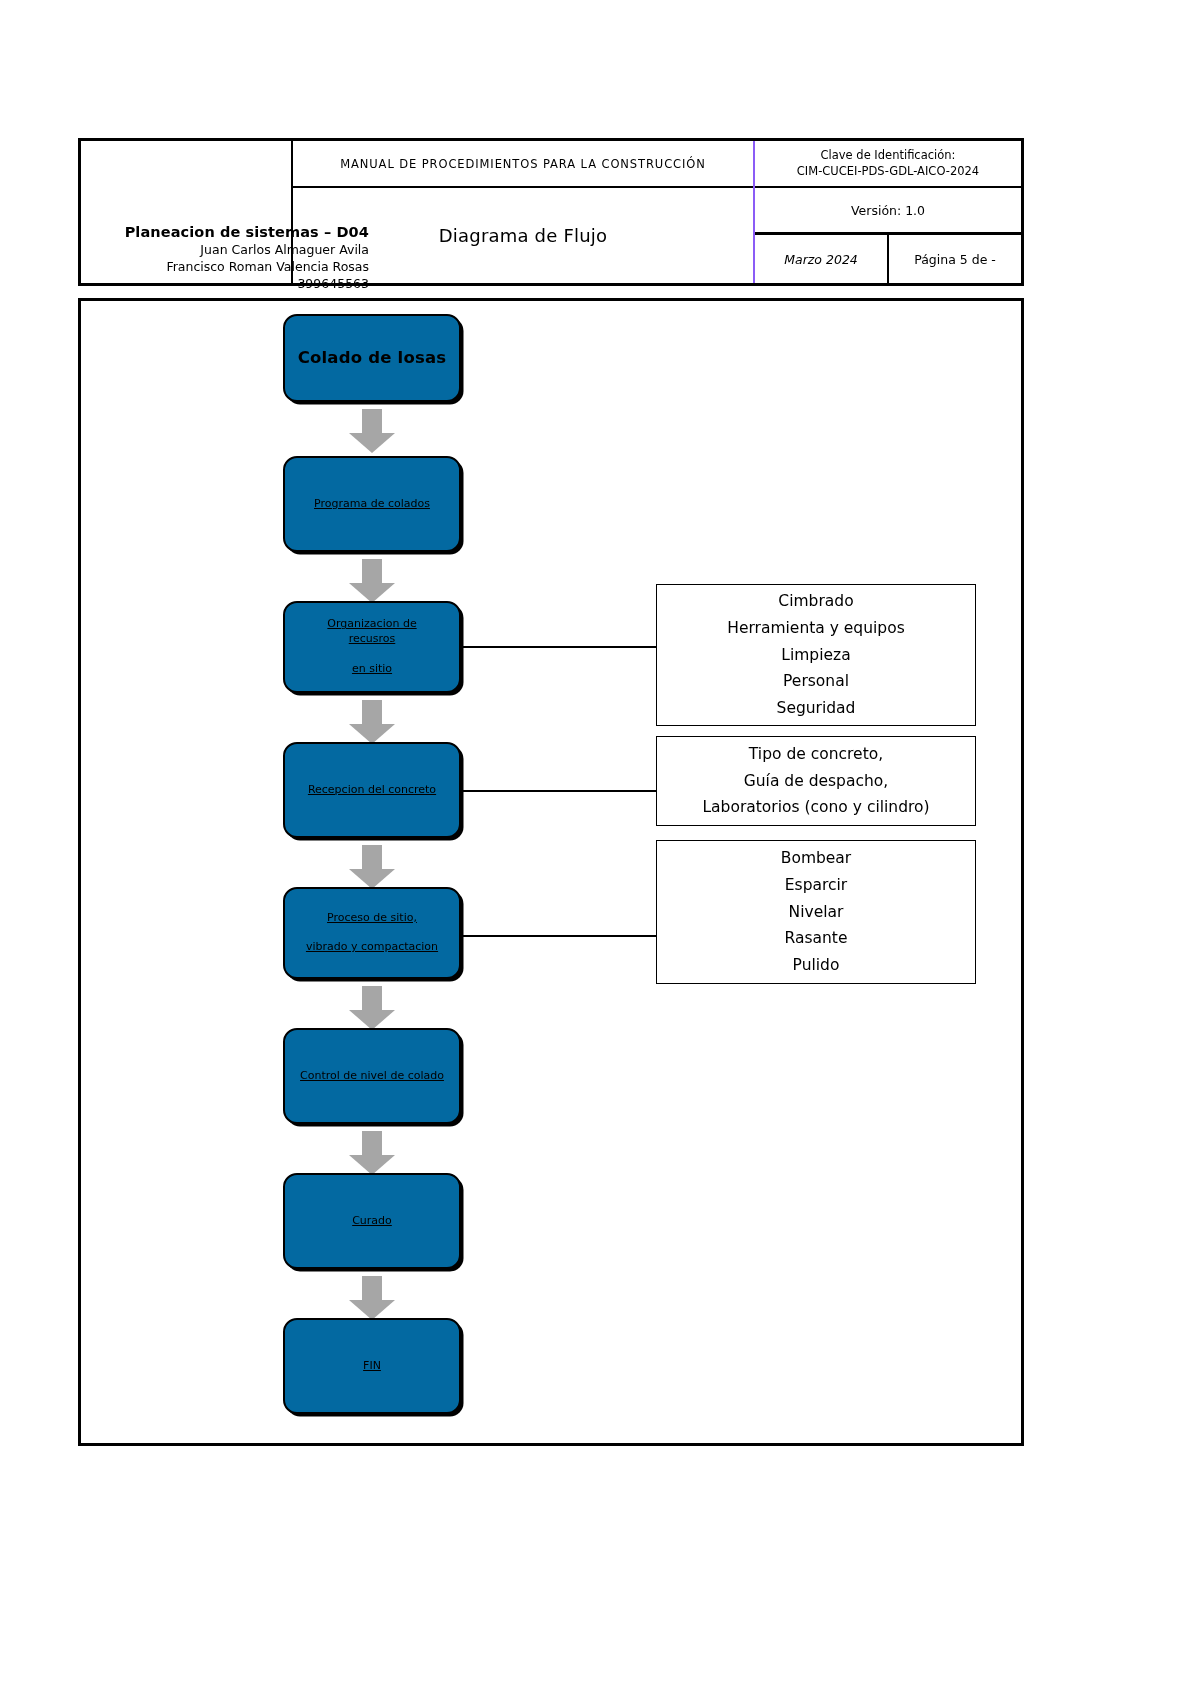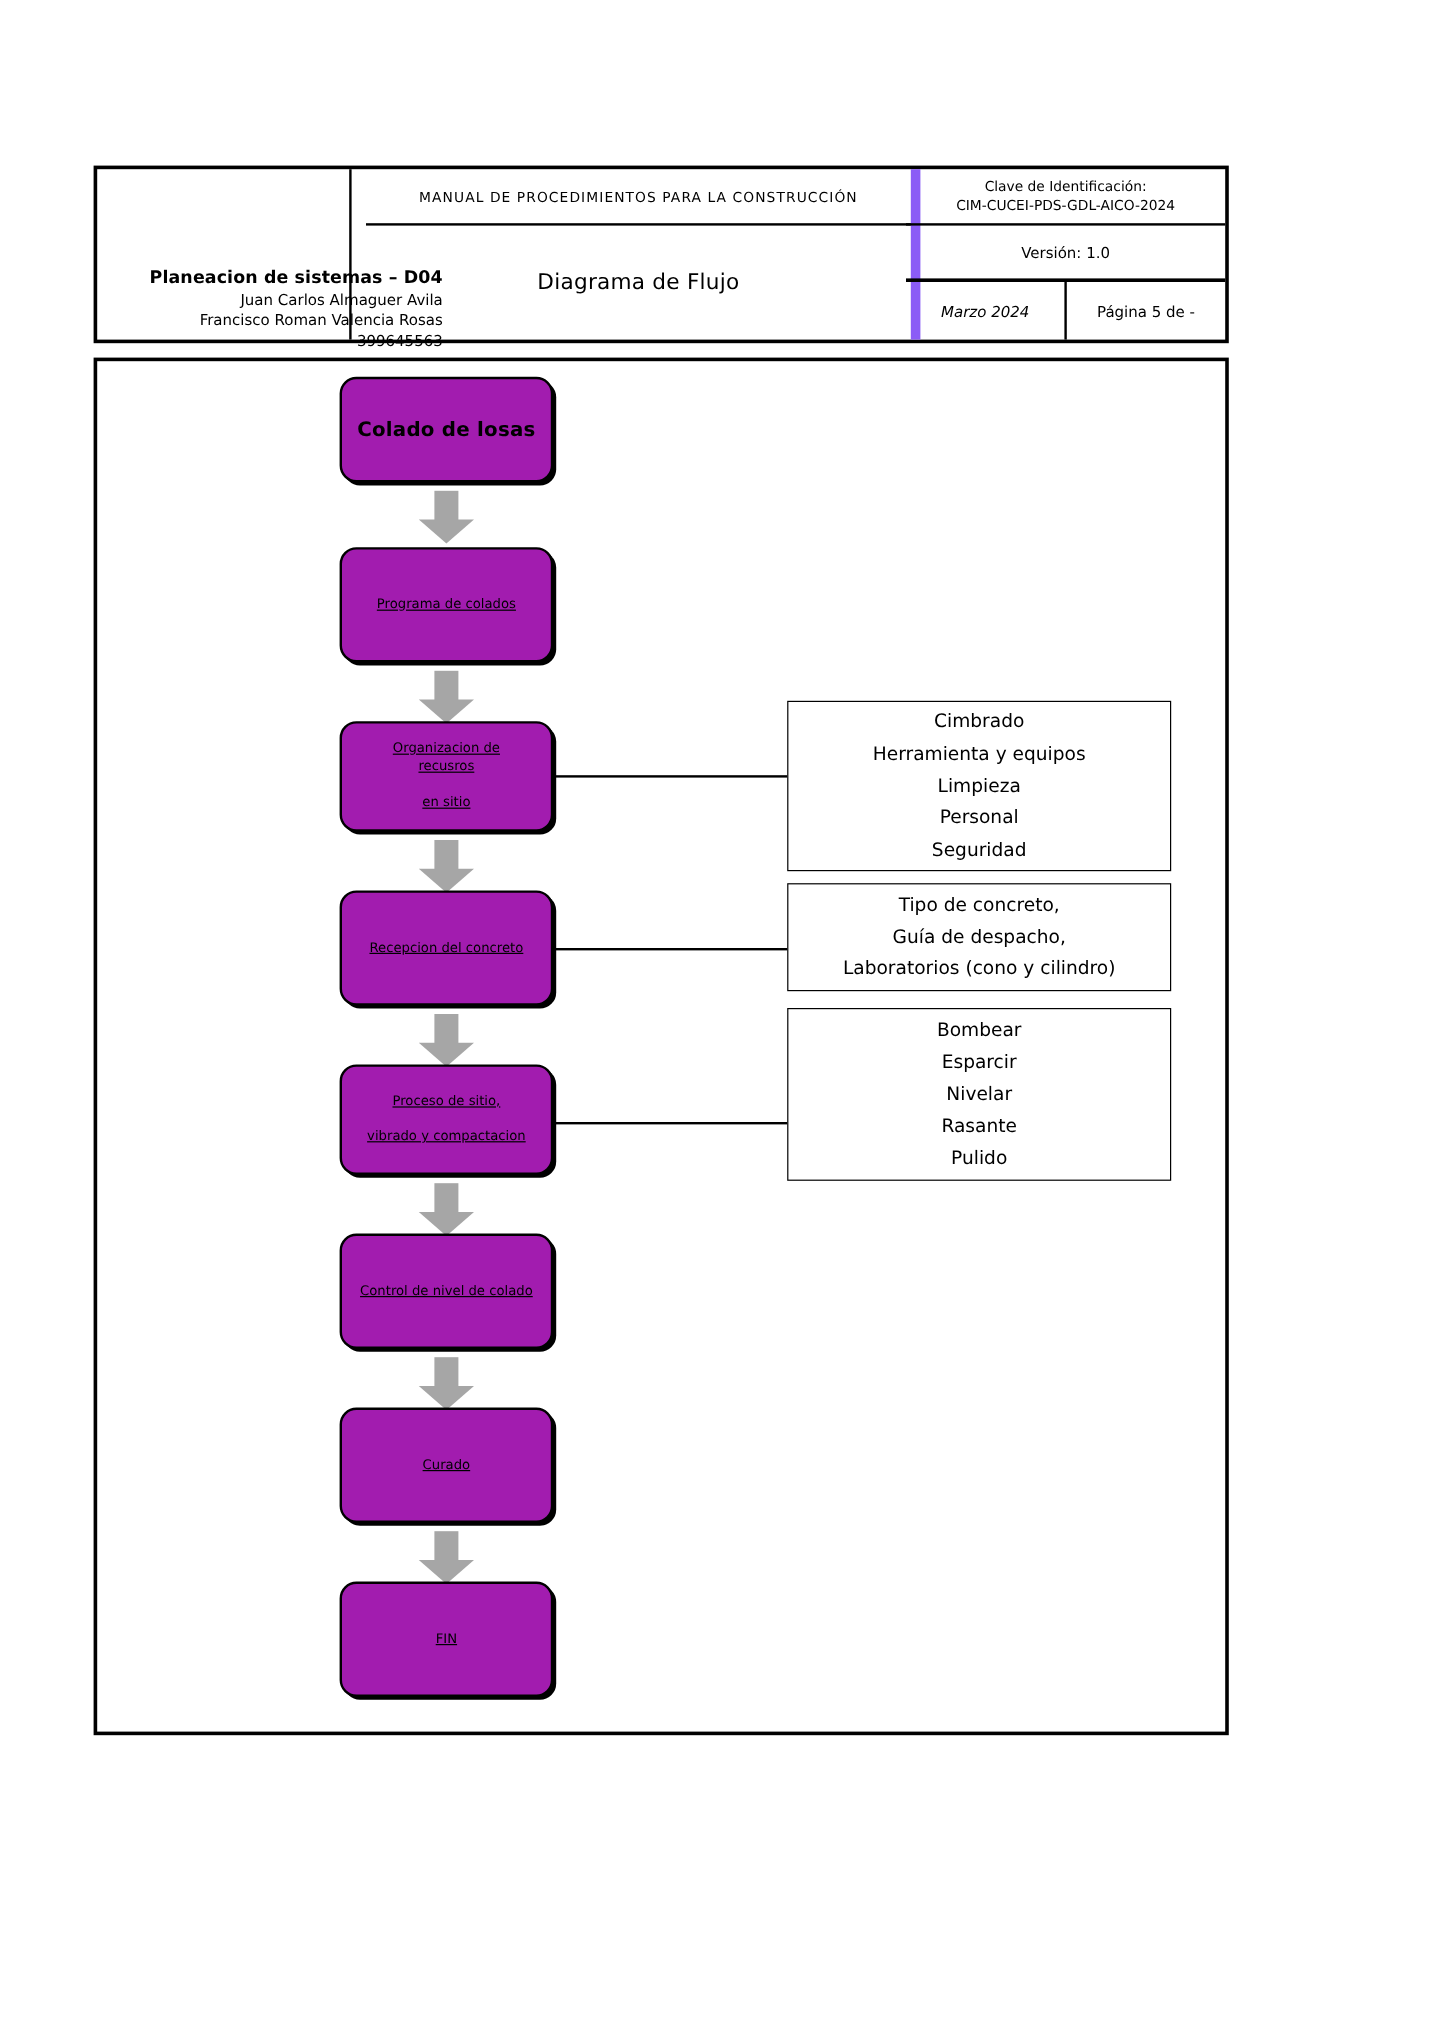--- a/index.html
+++ b/index.html
@@ -6,40 +6,40 @@
   body{width:1200px;height:1696px;font-family:"DejaVu Sans","Liberation Sans",sans-serif;color:#000;}
   #page{position:relative;width:1200px;height:1696px;overflow:hidden;}
 
   
   .hdr{position:absolute;left:78px;top:138px;width:946px;height:148px;border:3px solid #000;box-sizing:border-box;}
   .hdr-col-left{position:absolute;left:0;top:0;width:212px;height:100%;border-right:2px solid #000;box-sizing:border-box;}
   .hdr-left-text{position:absolute;left:-2px;top:54px;width:290px;text-align:right;line-height:1.33;white-space:nowrap;margin-top:28px;}
   .hdr-left-text .l1{font-size:14.5px;font-weight:bold;letter-spacing:.1px;}
   .hdr-left-text .l2,.hdr-left-text .l3,.hdr-left-text .l4{font-size:12.5px;}
 
-  .hdr-col-mid{position:absolute;left:212px;top:0;width:462px;height:100%;border-right:8px solid #8b5cf6;box-sizing:border-box;margin-left:12px;}
+  .hdr-col-mid{position:absolute;left:212px;top:0;width:462px;height:100%;border-right:2px solid #8b5cf6;box-sizing:border-box;}
   .hdr-mid-top{height:47px;border-bottom:2px solid #000;box-sizing:border-box;display:flex;align-items:center;justify-content:center;}
   .hdr-mid-top span{font-size:11.5px;letter-spacing:.9px;}
   .hdr-mid-bot{height:95px;display:flex;align-items:center;justify-content:center;}
   .hdr-mid-bot span{font-size:18px;letter-spacing:.2px;}
 
   .hdr-col-right{position:absolute;left:674px;top:0;right:0;height:100%;}
   .hdr-r1{height:47px;border-bottom:2px solid #000;box-sizing:border-box;display:flex;flex-direction:column;align-items:center;justify-content:center;line-height:1.32;}
   .hdr-r1 span{font-size:11.5px;}
   .hdr-r2{height:47px;border-bottom:3px solid #000;box-sizing:border-box;display:flex;align-items:center;justify-content:center;}
   .hdr-r2 span{font-size:12.5px;}
   .hdr-r3{height:48px;display:flex;}
   .hdr-r3 .c{flex:1;display:flex;align-items:center;justify-content:center;font-size:12.5px;}
   .hdr-r3 .c.first{border-right:2px solid #000;font-style:italic;}
 
   
   .frame{position:absolute;left:78px;top:298px;width:946px;height:1148px;border:3px solid #000;box-sizing:border-box;background:#fff;}
 
   
-  .node{position:absolute;box-sizing:border-box;background:#a21caf;border:2.2px solid #000;border-radius:14px;
+  .node{position:absolute;box-sizing:border-box;background:#0369a1;border:2.2px solid #000;border-radius:14px;
         display:flex;align-items:center;justify-content:center;text-align:center;
         box-shadow:3px 3px 0 -0.5px #000;}
   .node span{display:block;line-height:1.35;padding:0 10px;}
   .node.start span{font-size:16.5px;font-weight:bold;letter-spacing:.2px;}
   .node span.small{font-size:11px;text-decoration:underline;}
 
   
   .arrow{position:absolute;width:46px;}
   .arrow .shaft{position:absolute;left:13px;top:0;width:20px;background:#a6a6a6;}
   .arrow .head{position:absolute;left:0;width:0;height:0;border-left:23px solid transparent;border-right:23px solid transparent;border-top:20px solid #a6a6a6;}

